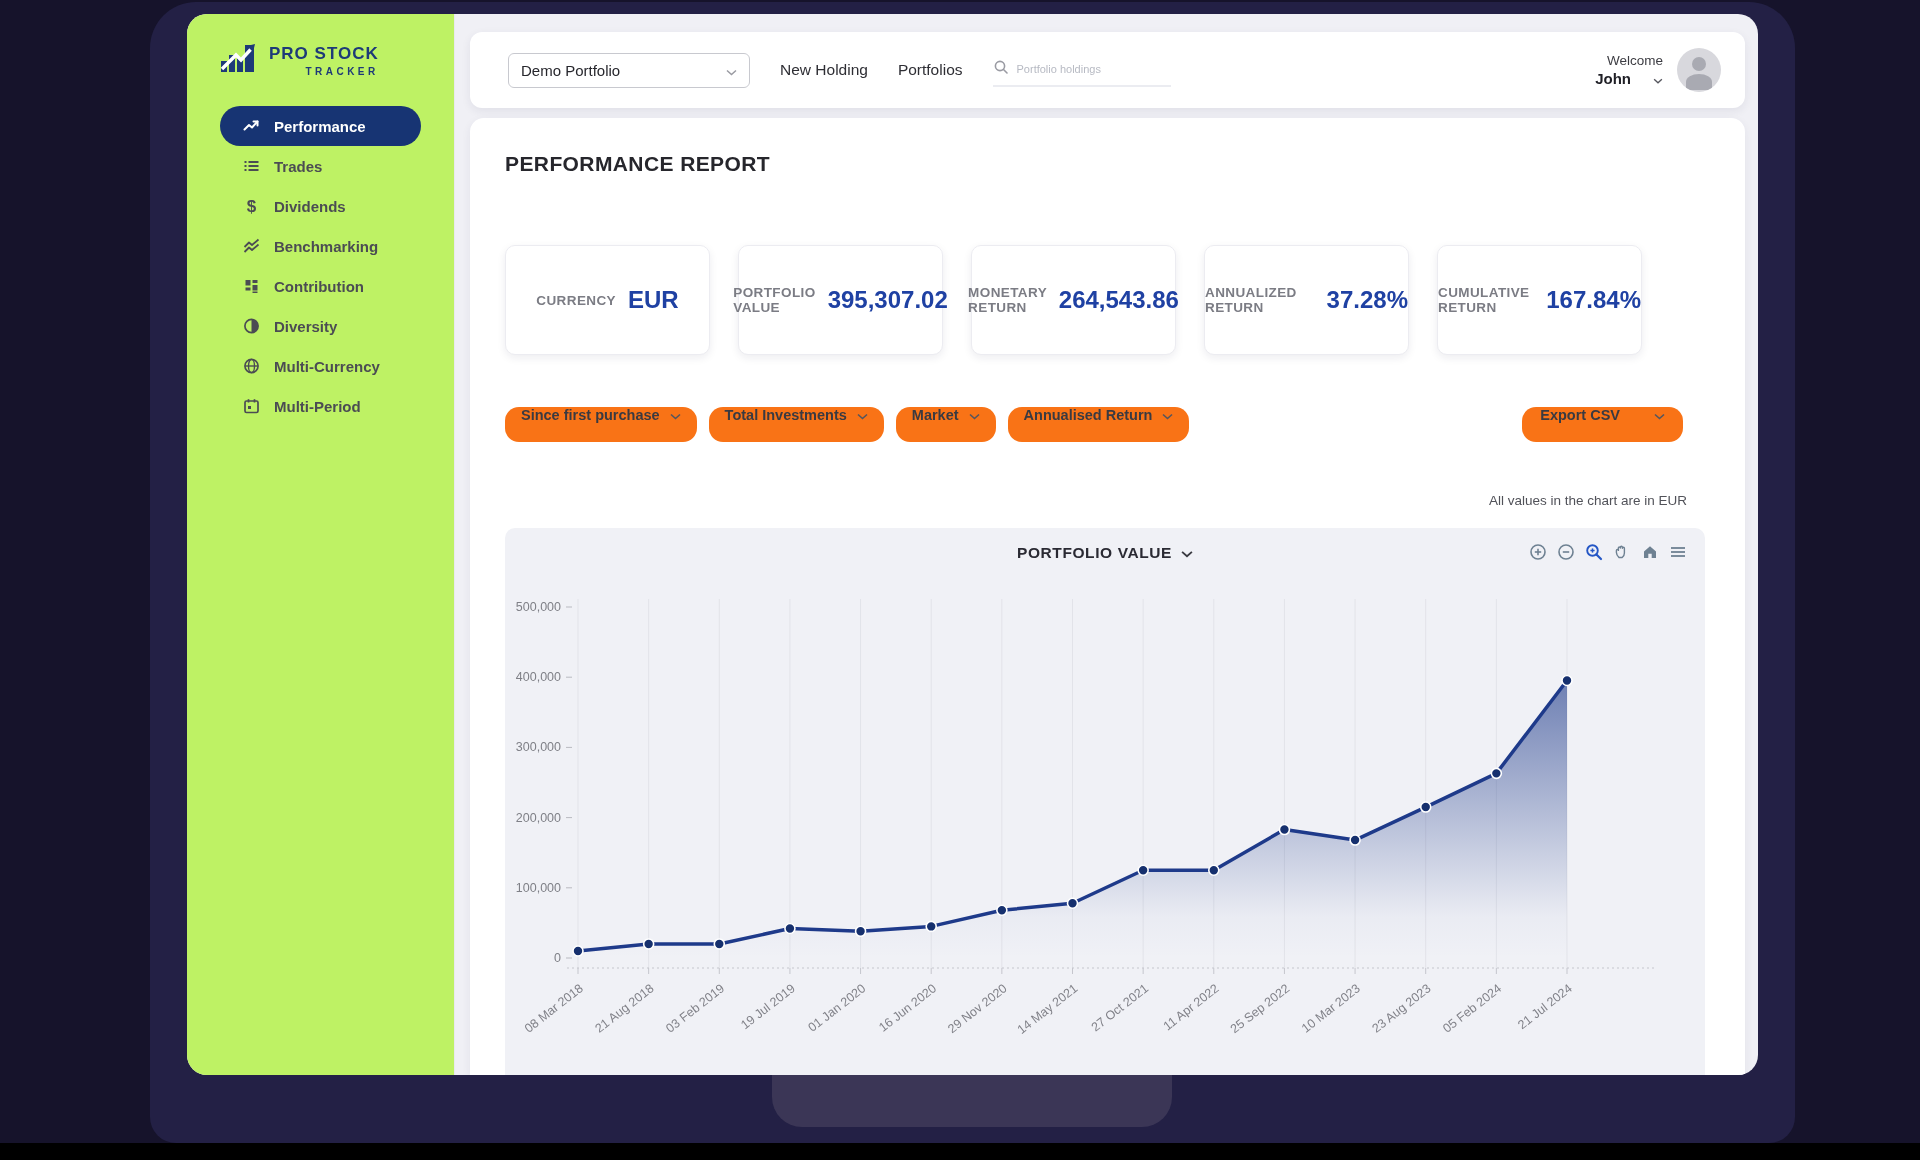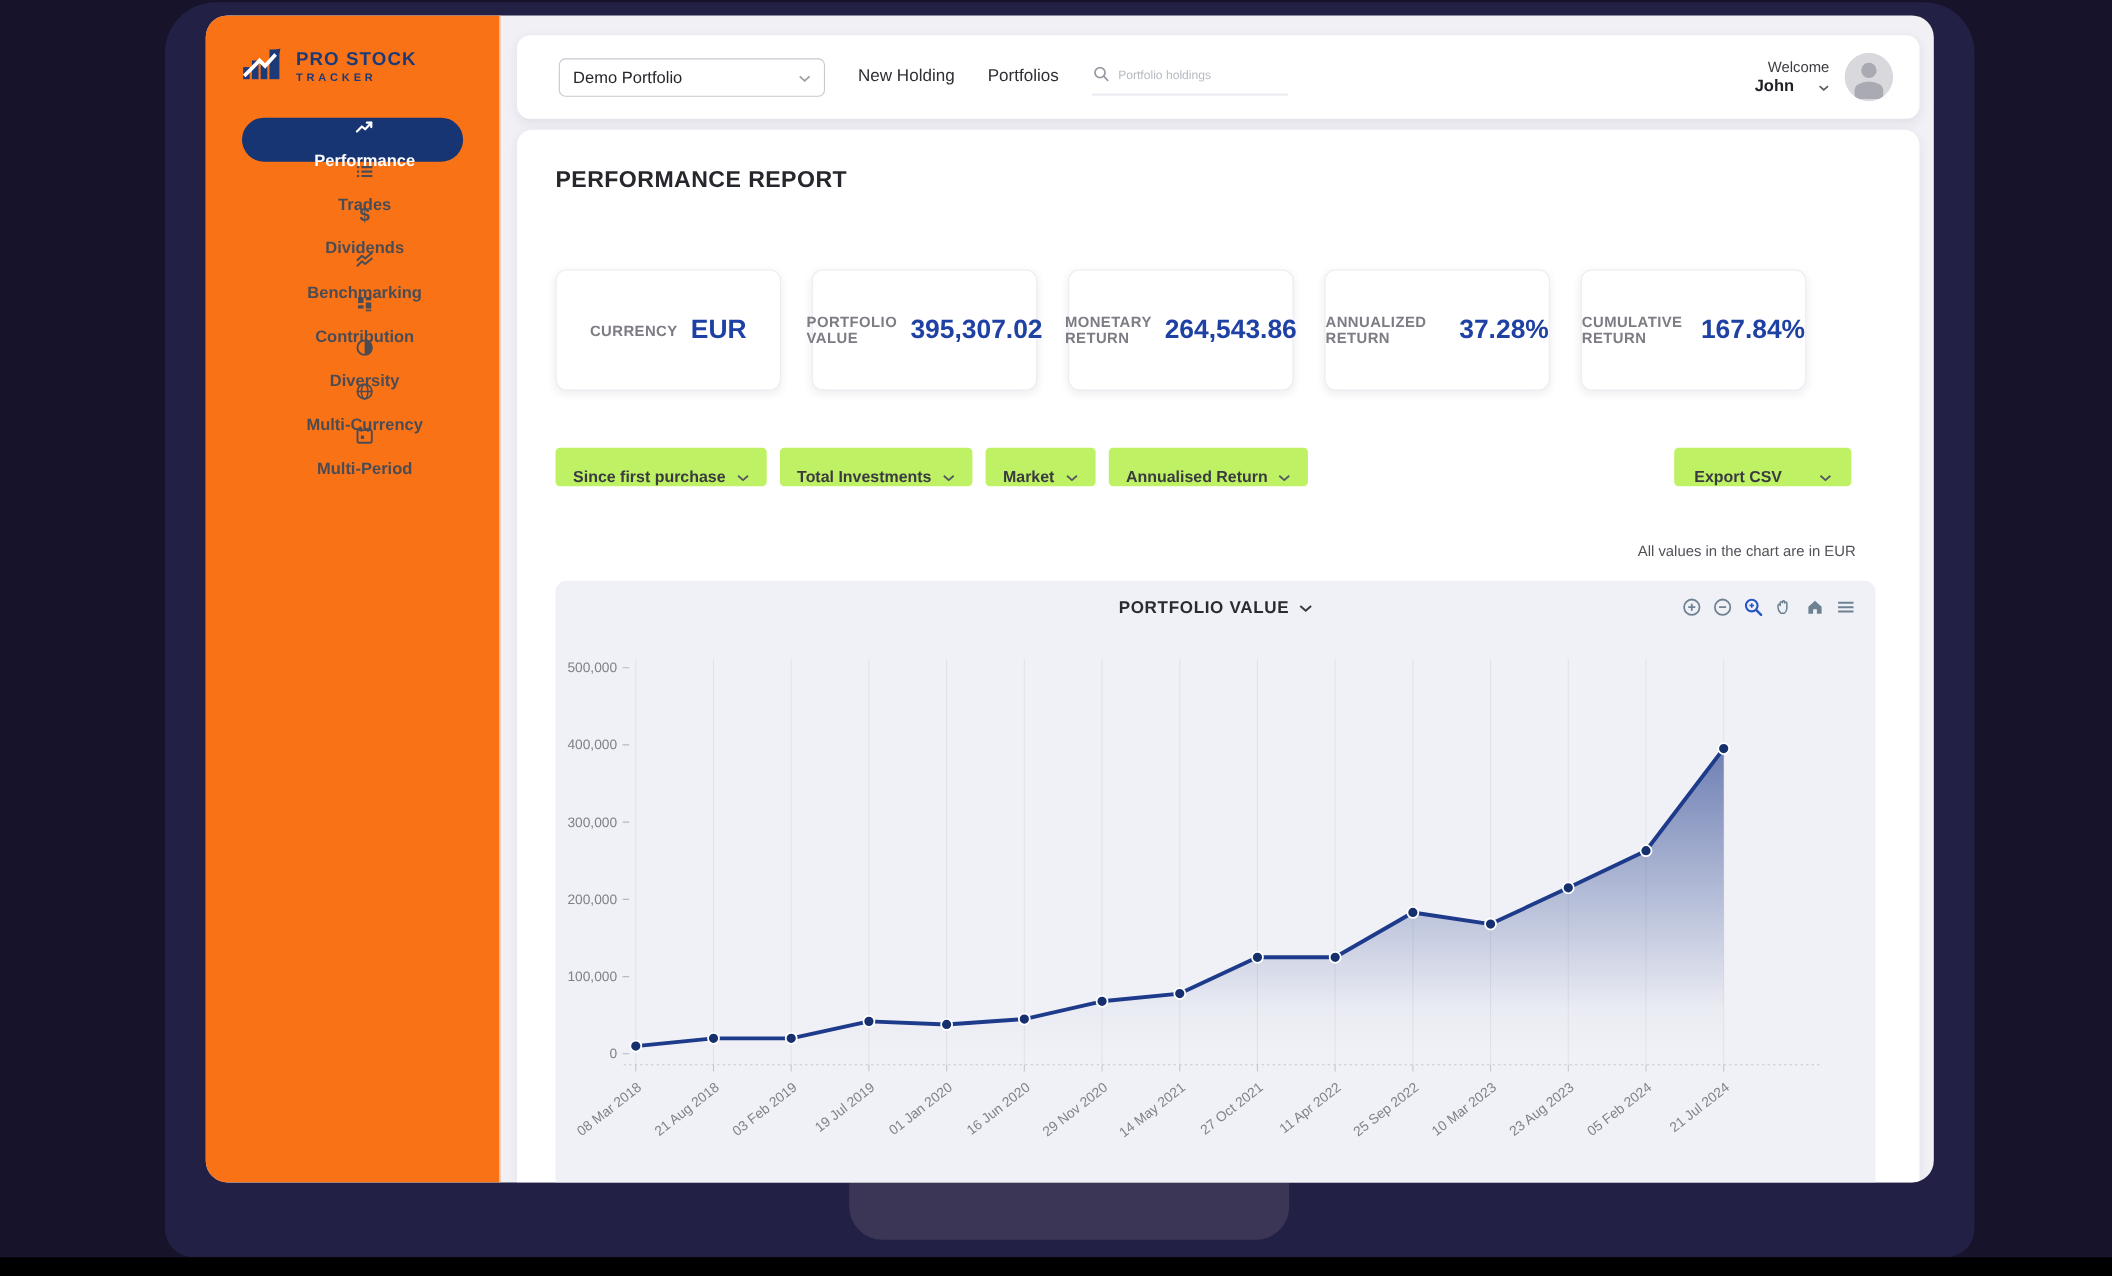--- a/index.html
+++ b/index.html
@@ -11,27 +11,27 @@
          background:#232045; border-radius:46px 46px 26px 26px; }
   .base-notch { position:absolute; left:772px; top:1075px; width:400px; height:52px;
                 background:#3b3656; border-radius:0 0 30px 30px; }
   .floor { position:absolute; left:0; top:1143px; width:1920px; height:17px; background:#000; }
 
   .screen { position:absolute; left:187px; top:14px; width:1571px; height:1061px;
             background:#f0f0f5; border-radius:20px; overflow:hidden; }
 
   
   .sidebar { position:absolute; left:0; top:0; width:268px; height:100%;
-             background:#f97316; border-right:1px solid #e9e9ee; }
+             background:#bef264; border-right:1px solid #e9e9ee;text-align:right; }
   .logo { display:flex; align-items:center; gap:10px; padding:28px 0 0 34px; }
   .logo-text .l1 { font-size:17px; font-weight:800; color:#1d3a78; letter-spacing:1px; }
   .logo-text .l2 { font-size:10px; font-weight:700; color:#1d3a78; letter-spacing:3.5px; margin-top:2px; }
   .nav { margin-top:28px; padding:0 33px; }
   .nav-item { display:flex; align-items:center; gap:13px; height:40px; padding-left:22px;
-              border-radius:20px; color:#4b4c53; font-size:15px; font-weight:600; cursor:pointer;flex-direction:column; }
+              border-radius:20px; color:#4b4c53; font-size:15px; font-weight:600; cursor:pointer; }
   .nav-item .nicon { width:19px; height:18px; display:flex; align-items:center; justify-content:center; }
   .nav-item.active { background:#173473; color:#fff; }
   .dollar-glyph { font-size:17px; font-weight:700; line-height:1; }
 
   
   .content { position:absolute; left:268px; top:0; right:0; bottom:0; }
 
   .topbar { position:absolute; left:15px; top:18px; width:1275px; height:76px; background:#fff;
             border-radius:12px; box-shadow:0 3px 10px rgba(40,40,80,.08);
             display:flex; align-items:center; padding:0 24px; }
@@ -65,22 +65,22 @@
                   color:#26262c; letter-spacing:.4px; }
 
   .stats { position:absolute; left:35px; top:127px; display:flex; gap:28px; }
   .stat-card { width:205px; height:110px; background:#fff; border:1px solid #ececf1; border-radius:10px;
                box-shadow:0 3px 9px rgba(30,30,60,.08); display:flex; flex-direction:row;
                align-items:center; justify-content:center; gap:12px; }
   .stat-label { font-size:13.5px; font-weight:600; color:#7b7c84; letter-spacing:.4px; }
   .stat-value { font-size:24px; font-weight:600; color:#1f41a3; }
 
   .chips { position:absolute; left:35px; top:289px; display:flex; gap:12px; }
-  .chip { display:flex; align-items:flex-end; gap:10px; height:35px; padding:0 16px;
-          background:#bef264; border-radius:4px; font-size:14.5px; font-weight:600;
+  .chip { display:flex; align-items:flex-start; gap:10px; height:35px; padding:0 16px;
+          background:#f97316; border-radius:14px; font-size:14.5px; font-weight:600;
           color:#3a3a41; cursor:pointer; }
   .chip .chev { color:#55565e; }
   .chip.export { position:absolute; left:auto; right:62px; top:289px; padding:0 18px; gap:34px; }
 
   .note { position:absolute; right:58px; top:375px; font-size:13.5px; color:#515259; }
 
   
   .chart-panel { position:absolute; left:35px; top:410px; width:1200px; height:600px;
                  background:#f0f1f6; border-radius:10px; }
   .chart-head { position:absolute; left:0; right:0; top:16px; display:flex;

